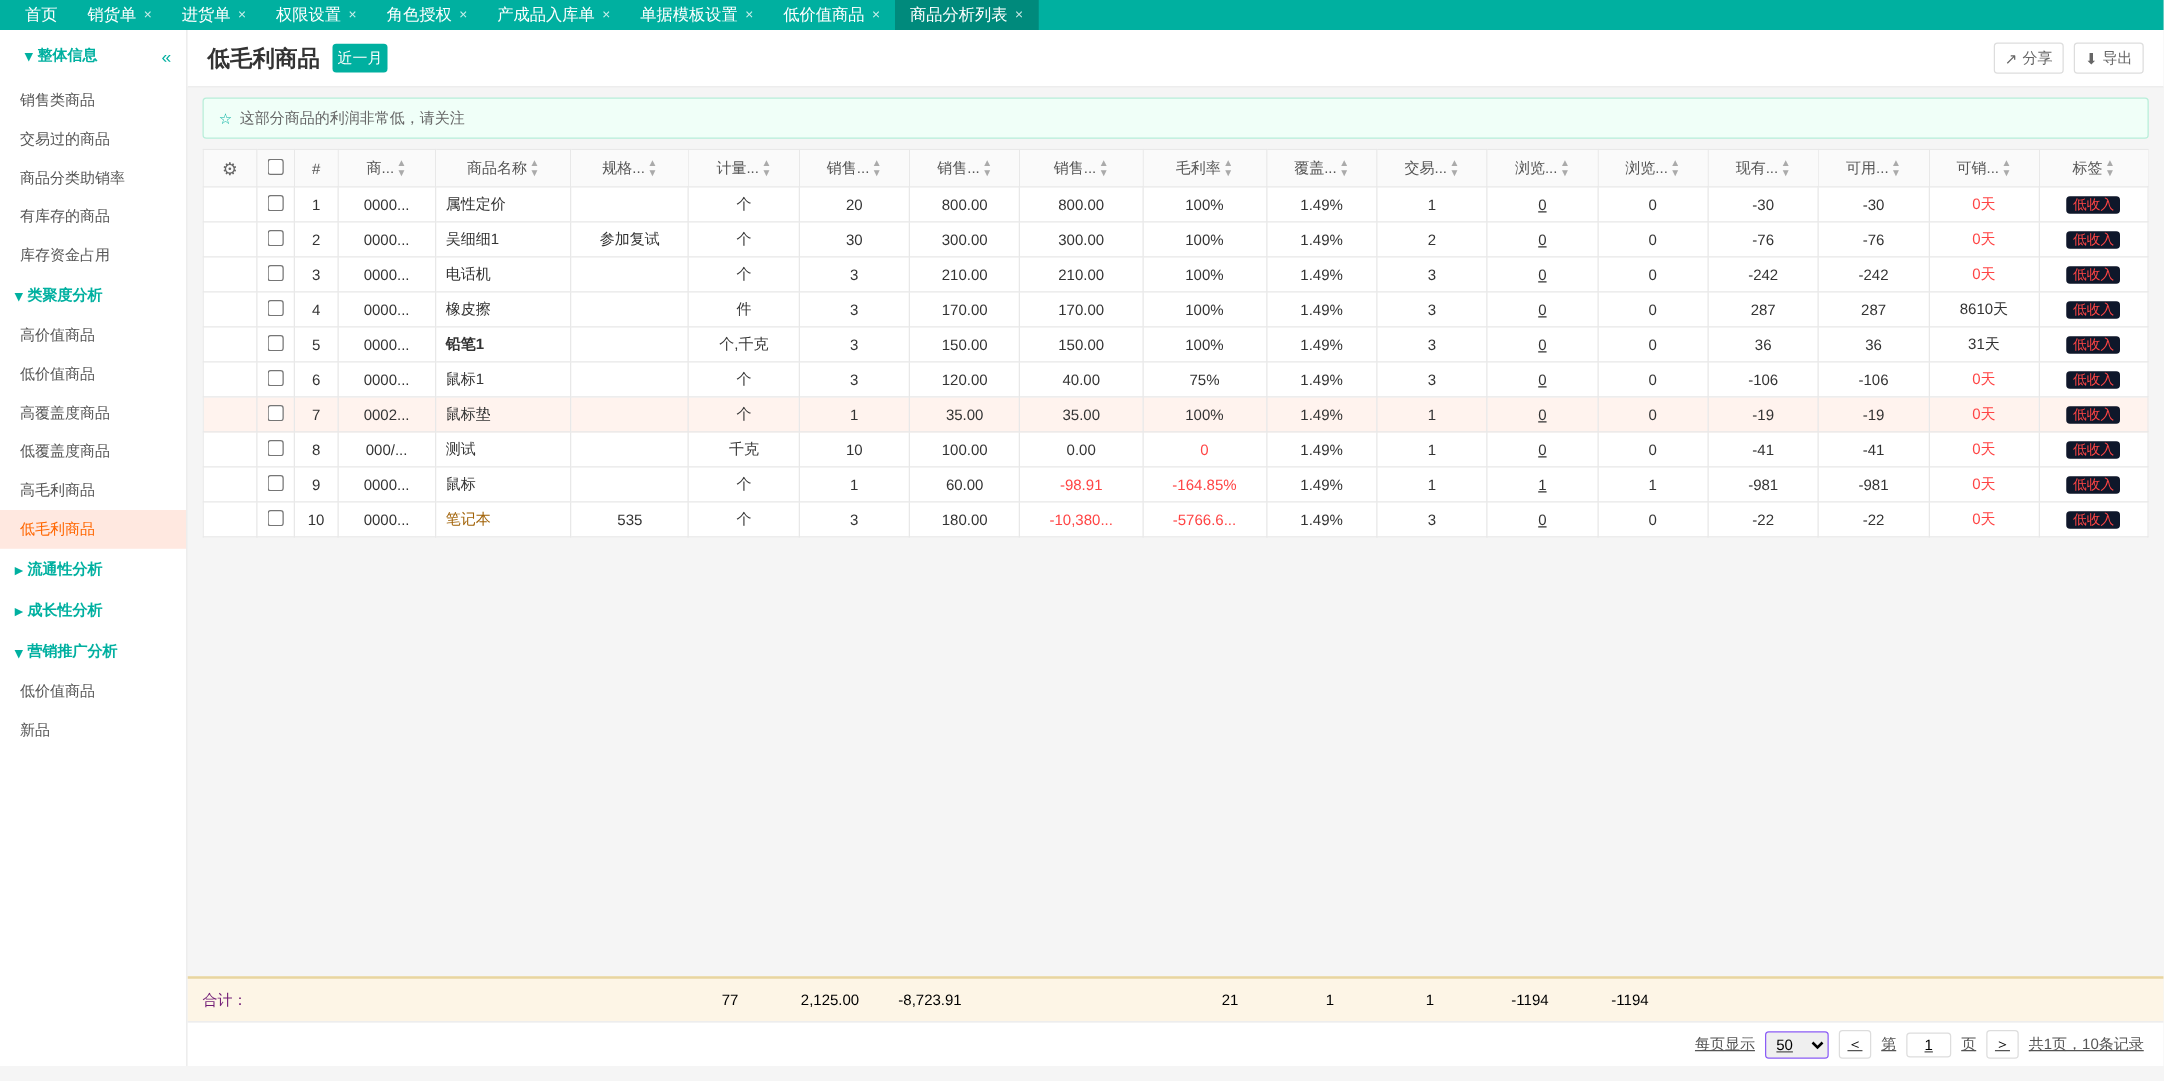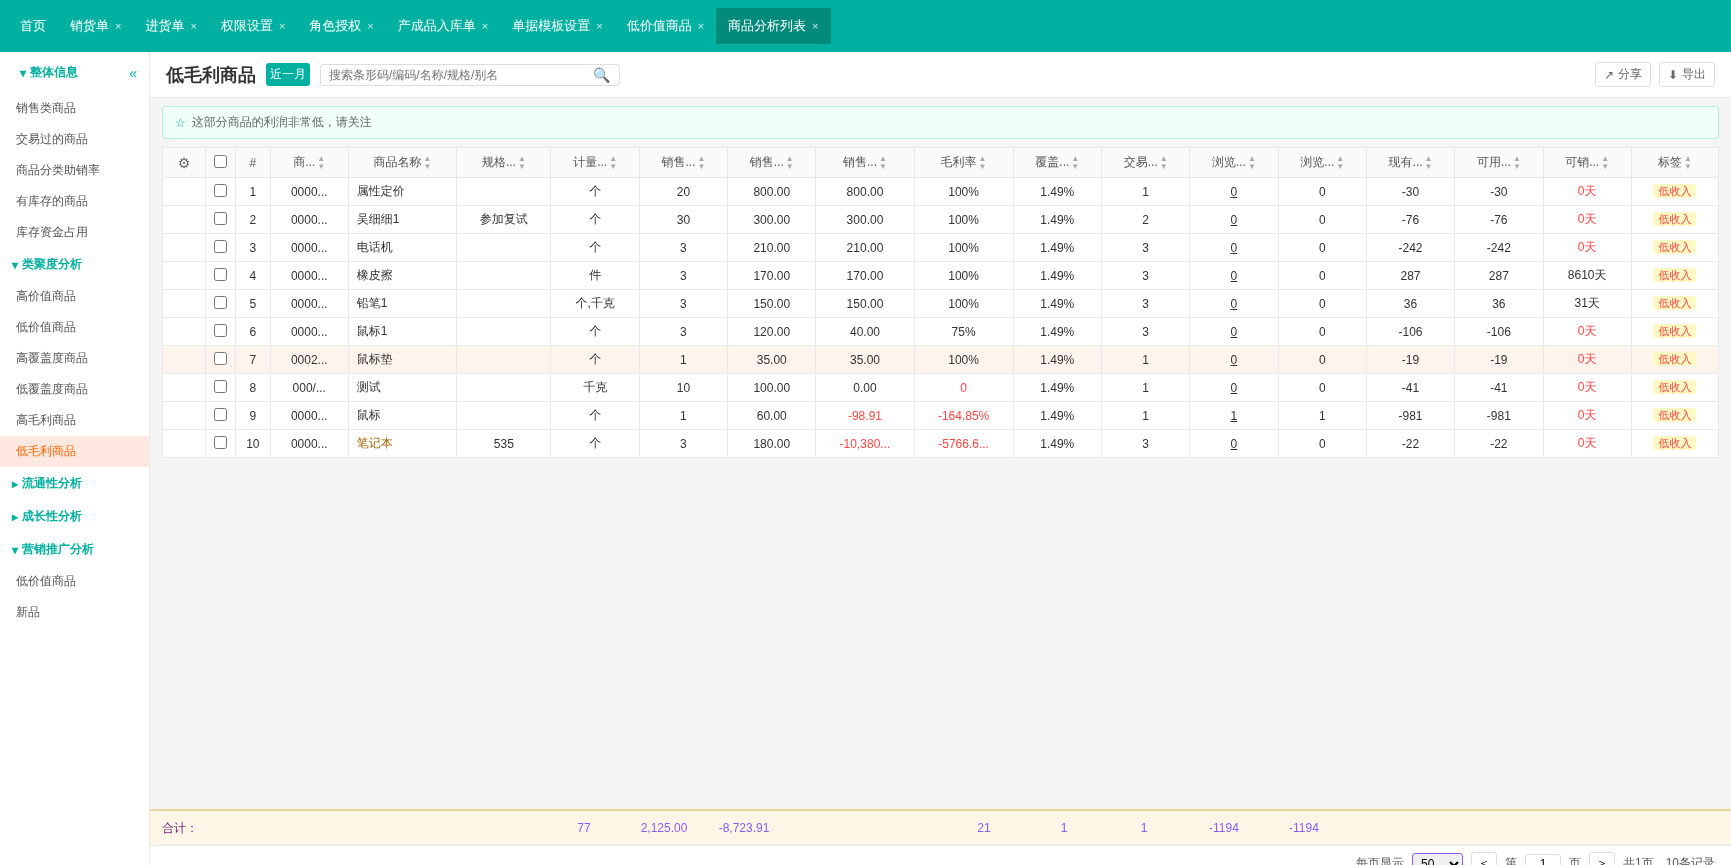--- a/index.html
+++ b/index.html
@@ -1,19 +1,19 @@
 <!DOCTYPE html>
 <html><head>
   <meta charset="utf-8">
   <style>
     * { box-sizing: border-box; margin: 0; padding: 0; }
     body { font-family: "Microsoft YaHei", "PingFang SC", sans-serif; font-size: 12px; background: #f5f5f5; color: #333; }
     
     
-    .top-nav { background: #00b0a0; display: flex; align-items: center; height: 52px; padding: 0 8px; }
+    .top-nav { background: #00b0a0; display: flex; align-items: center; height: 24px; padding: 0 8px; }
     .nav-item { color: #fff; padding: 0 12px; height: 36px; display: flex; align-items: center; cursor: pointer; font-size: 13px; white-space: nowrap; }
     .nav-item.active { background: #008a7c; }
     .nav-item .close-x { margin-left: 6px; font-size: 11px; opacity: 0.8; }
 
     
     .layout { display: flex; height: calc(100vh - 36px); }
     
     
     .sidebar { width: 150px; background: #fff; border-right: 1px solid #e8e8e8; overflow-y: auto; flex-shrink: 0; }
     .sidebar-group-title { color: #00b0a0; padding: 8px 12px; font-size: 12px; font-weight: bold; display: flex; align-items: center; gap: 4px; }
@@ -40,29 +40,29 @@
     
     .table-container { flex: 1; overflow: auto; margin: 0 12px; }
     .data-table { width: 100%; border-collapse: collapse; font-size: 12px; background: #fff; }
     .data-table th { background: #fafafa; border: 1px solid #e8e8e8; padding: 6px 8px; text-align: center; color: #555; font-weight: normal; white-space: nowrap; position: sticky; top: 0; z-index: 2; }
     .data-table td { border: 1px solid #e8e8e8; padding: 5px 8px; text-align: center; color: #333; white-space: nowrap; }
     .data-table tr.highlighted td { background: #fff3ee; }
     .col-sort { display: flex; align-items: center; justify-content: center; gap: 2px; cursor: pointer; }
     .sort-arrows { display: flex; flex-direction: column; font-size: 8px; line-height: 1; color: #aaa; }
     .checkbox-col { width: 30px; }
     .num-col { width: 35px; color: #999; }
-    .tag-badge { background: #fef9c3; color: #ff4444; border-radius: 3px; padding: 1px 5px; font-size: 11px; }
+    .tag-badge { background: #0f172a; color: #ff4444; border-radius: 3px; padding: 1px 5px; font-size: 11px; }
     .underline-link { text-decoration: underline; cursor: pointer; color: #333; }
     .settings-icon { color: #666; cursor: pointer; font-size: 14px; }
     
     
     .table-footer { background: #fdf5e6; border-top: 2px solid #e8d5a0; padding: 6px 12px; display: flex; align-items: center; font-size: 12px; }
     .footer-label { color: #701a75; margin-right: 16px; }
     .footer-cells { display: flex; align-items: center; flex: 1; gap: 0; }
-    .footer-cell { padding: 4px 8px; min-width: 80px; text-align: center; color: #8b5cf6; }
+    .footer-cell { padding: 4px 8px; min-width: 80px; text-align: center; color: #000000; }
     
     
     .pagination-bar { background: #fff; border-top: 1px solid #e8e8e8; padding: 6px 16px; display: flex; align-items: center; justify-content: flex-end; gap: 8px; font-size: 12px; color: #555; text-decoration: underline; }
     .page-size-select { border: 1px solid #8b5cf6; border-radius: 3px; padding: 2px 4px; font-size: 12px; }
     .page-nav-btn { border: 1px solid #ddd; background: #fff; padding: 2px 6px; border-radius: 3px; cursor: pointer; font-size: 12px; }
     .page-input { border: 1px solid #ddd; width: 36px; text-align: center; padding: 2px; border-radius: 3px; font-size: 12px; }
     
     .collapse-btn { cursor: pointer; color: #00b0a0; padding: 4px; font-size: 14px; }
   </style>
 </head>
@@ -147,24 +147,20 @@
     </div>
     <div class="sidebar-item">低价值商品</div>
     <div class="sidebar-item">新品</div>
   </aside>
 
   <main class="main-content">
 
     <div class="page-header">
       <h1 class="page-title">低毛利商品</h1>
       <button class="time-filter-btn">近一月</button>
-      <div class="search-box">
-        <input type="text" placeholder="搜索条形码/编码/名称/规格/别名" style="">
-        <span class="search-icon">🔍</span>
-      </div>
       <div class="header-actions">
         <button class="action-btn">
           <span>↗</span>
           <span>分享</span>
         </button>
         <button class="action-btn">
           <span>⬇</span>
           <span>导出</span>
         </button>
       </div>
@@ -425,21 +421,21 @@
     <td style="">8610天</td>
     <td><span class="tag-badge">低收入</span></td>
   </tr>
             <tr>
     <td></td>
     <td class="checkbox-col">
       <input type="checkbox" style="">
     </td>
     <td class="num-col">5</td>
     <td>0000...</td>
-    <td style="text-align:left; color:#333; cursor:pointer;">铅笔1</td>
+    <td style="text-align:left; color:#333; cursor:pointer;font-weight:bold;">铅笔1</td>
     <td></td>
     <td>个,千克</td>
     <td>3</td>
     <td>150.00</td>
     <td style="">150.00</td>
     <td style="">100%</td>
     <td>1.49%</td>
     <td>3</td>
     <td><span class="underline-link">0</span></td>
     <td>0</td>

